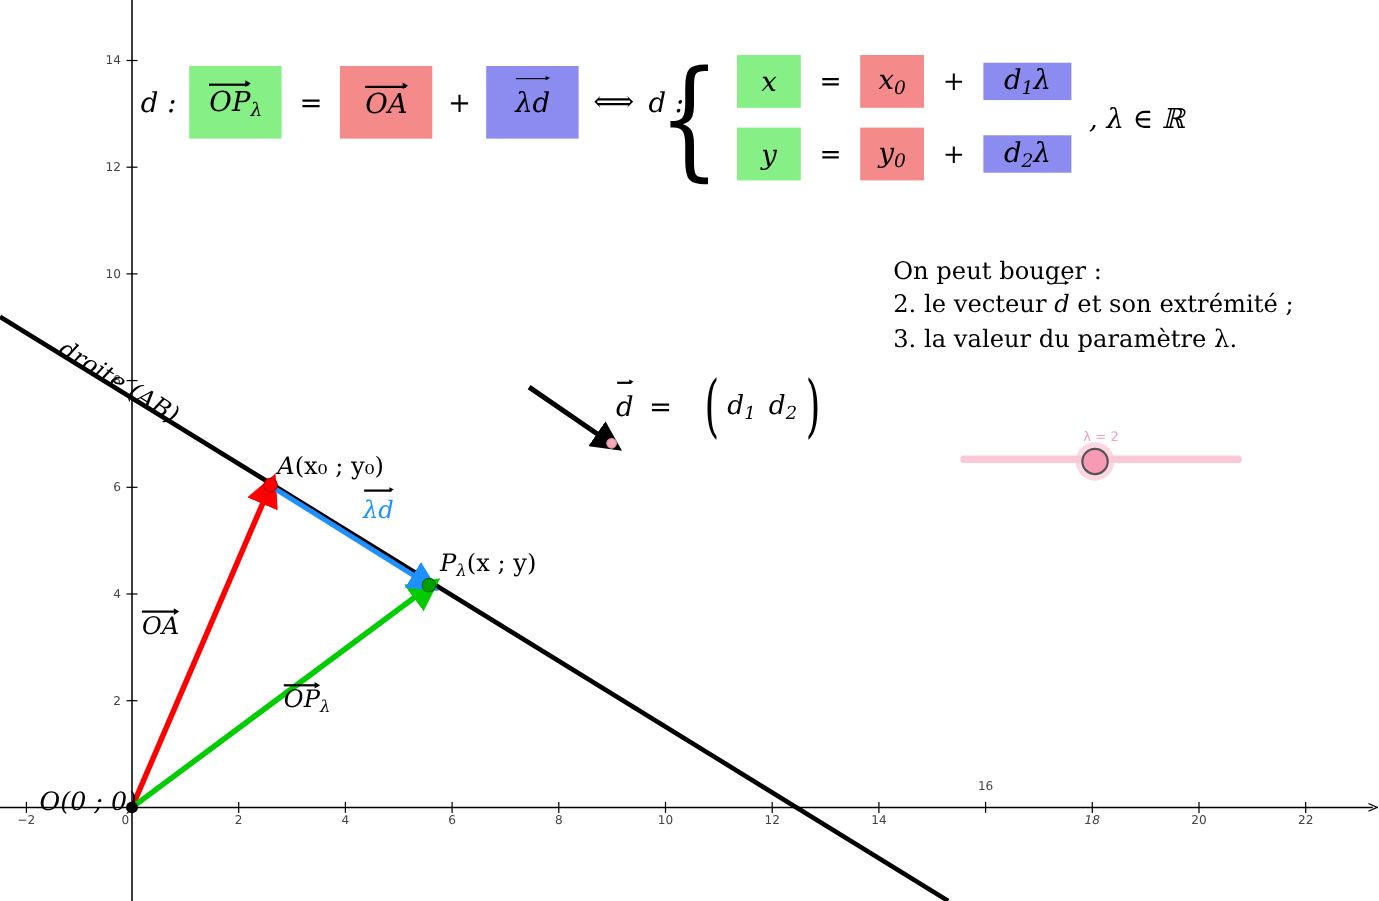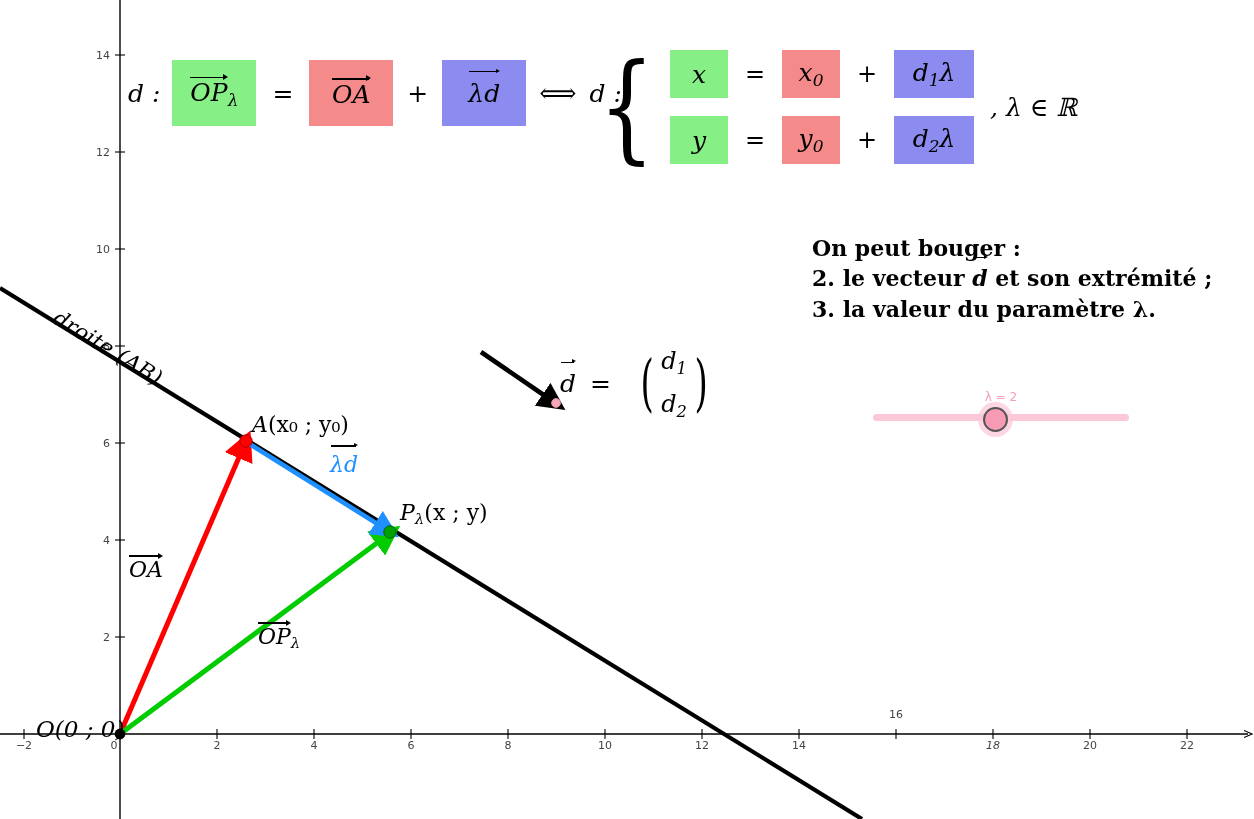--- a/index.html
+++ b/index.html
@@ -150,21 +150,21 @@
   #sys-rows {
     display: flex;
     flex-direction: column;
     gap: 18px;
   }
   .sys-row {
     display: flex;
     align-items: center;
   }
   .small-chip { width: 58px; height: 48px; }
-  .wide-chip  { width: 80px; height: 48px; text-align: center; }
+  .wide-chip  { width: 80px; height: 34px; text-align: center; }
   .sys-op {
     width: 54px;
     text-align: center;
     font-style: normal;
     font-size: 24px;
   }
   #lambda-r {
     margin-left: 16px;
     font-size: 25px;
     align-self: center;
@@ -172,21 +172,21 @@
 
   
   #instructions {
     position: absolute;
     left: 812px;
     top: 233px;
     font-size: 22px;
     line-height: 1.38;
     color: #000;
   }
-  #instructions div { white-space: nowrap; font-weight: bold; }
+  #instructions div { white-space: nowrap; }
 
   
   #slider {
     position: absolute;
     left: 873px;
     top: 390px;
     width: 256px;
     height: 42px;
   }
   #slider-value {
@@ -235,21 +235,21 @@
   }
   .par {
     font-size: 62px;
     font-family: "DejaVu Serif", serif;
     line-height: 0.72;
     transform: scaleX(0.55);
     display: inline-block;
   }
   .matrix-col {
     display: flex;
-    flex-direction: column;
+    flex-direction: row;
     gap: 12px;
     padding: 0 2px;
     font-size: 24px;
   }
 
   
   .glabel {
     position: absolute;
     font-size: 22px;
     white-space: nowrap;

